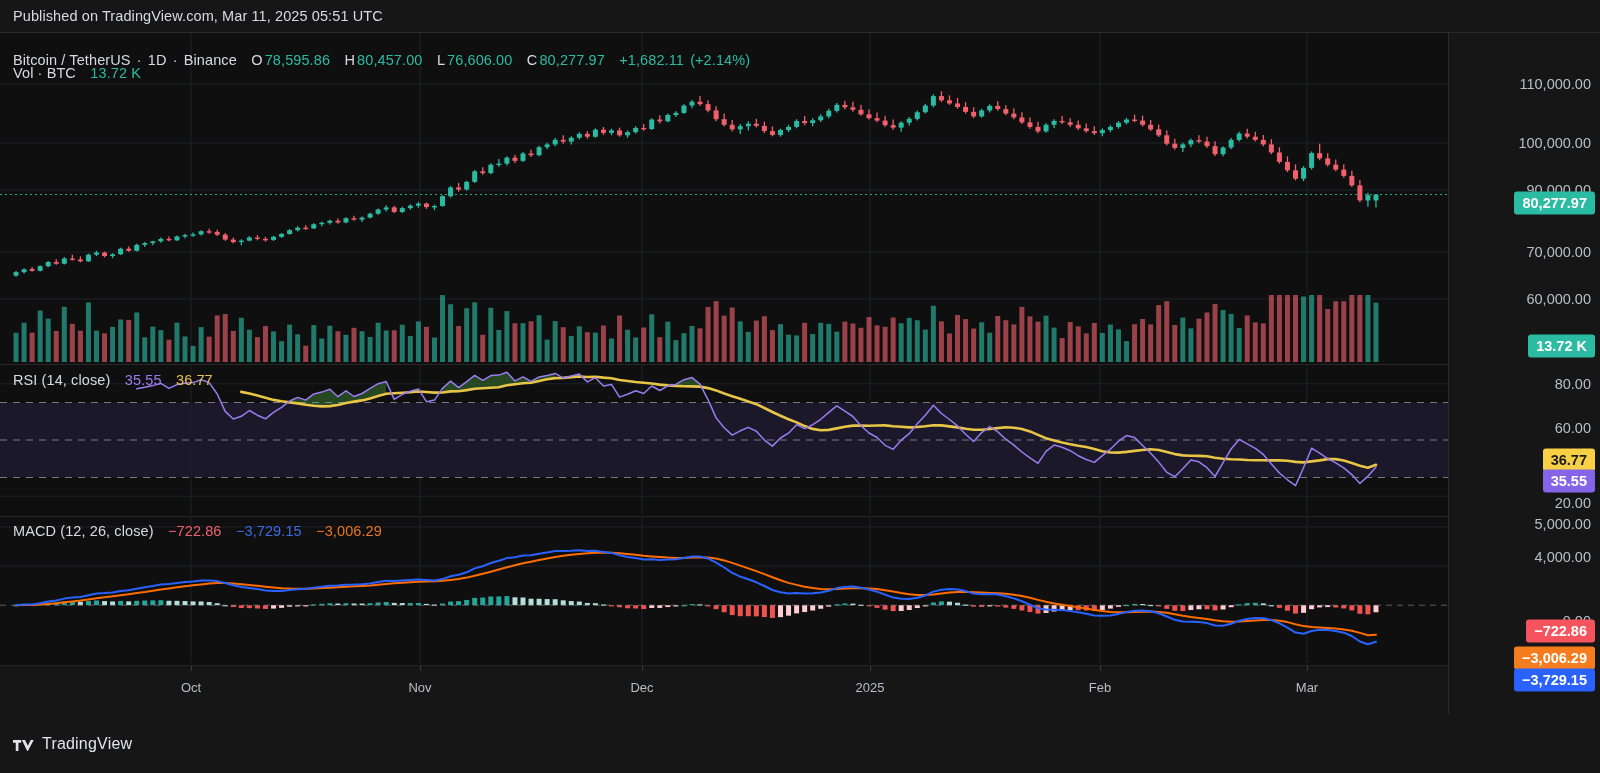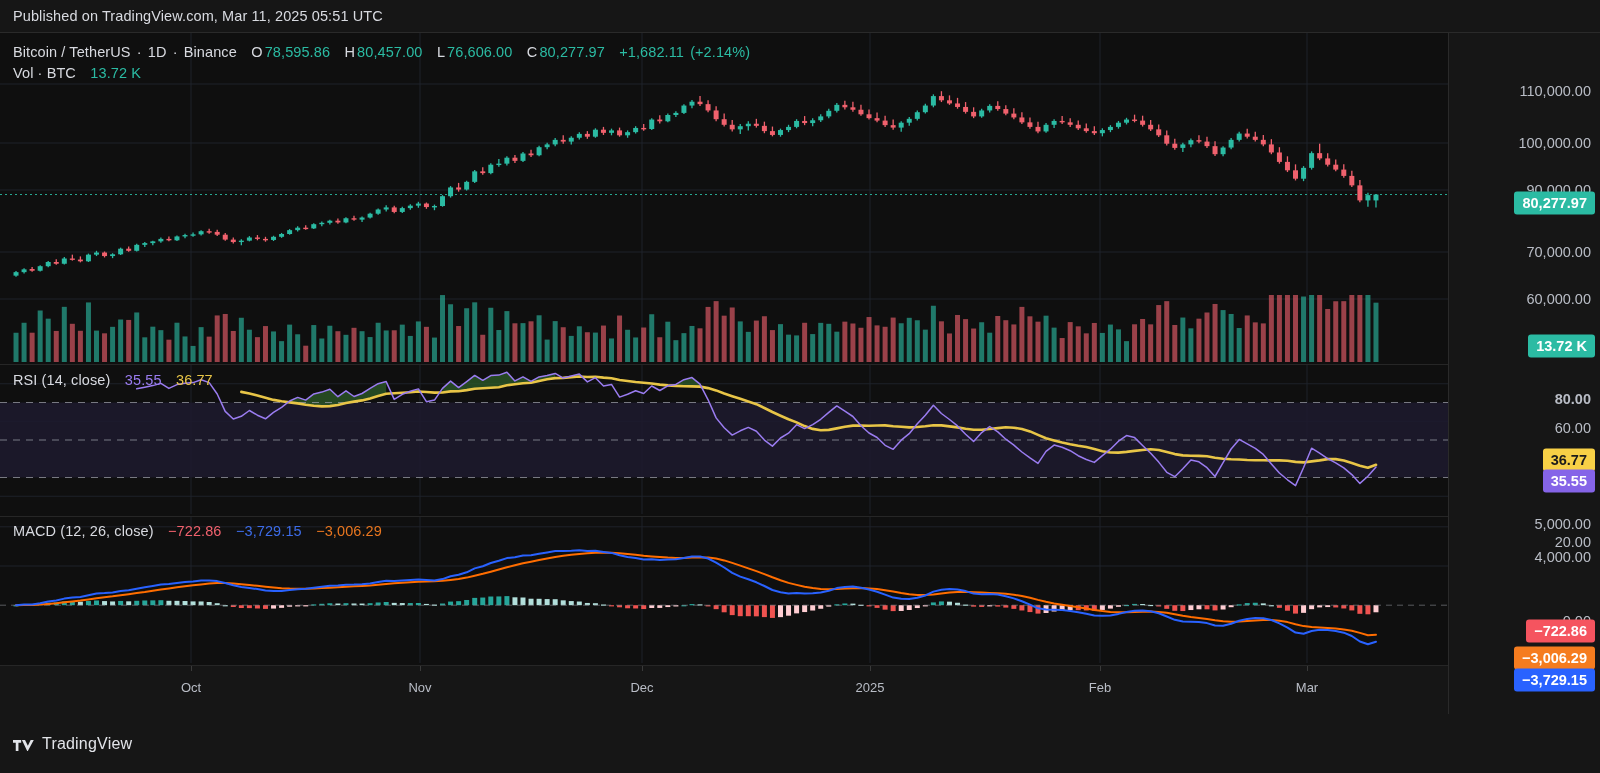--- a/index.html
+++ b/index.html
@@ -53,21 +53,21 @@
   .legend .lbl { color:#d8dae0; }
   .legend .up   { color:#2bbba3; }
   .legend .ohlc-k { color:#d8dae0; }
   .legend .vio { color:#9a7cf0; }
   .legend .yel { color:#e8c547; }
   .legend .blu { color:#3d6ce8; }
   .legend .org { color:#e8761f; }
   .legend .red { color:#f0616d; }
   .legend span { margin-right:2px; }
 
-  #legend-price { top:11px; }
+  #legend-price { top:19px; }
   #legend-vol   { top:32px; }
   #legend-rsi   { top:7px; }
   #legend-macd  { top:6px; }
 
   
   .ax-label {
     position:absolute; right:9px;
     font-size:14.5px; color:#b9bdc6; text-align:right;
     transform:translateY(-50%); white-space:nowrap;
   }
@@ -903,31 +903,31 @@
           <div class="t-label" style="left: 870px;">2025</div>
           <div class="t-tick" style="left: 1100px;"></div>
           <div class="t-label" style="left: 1100px;">Feb</div>
           <div class="t-tick" style="left: 1307px;"></div>
           <div class="t-label" style="left: 1307px;">Mar</div>
         </div>
 
     </div>
 
     <div class="price-axis">
-        <div class="ax-label" style="top: 58px;">110,000.00</div>
+        <div class="ax-label" style="top: 51px;">110,000.00</div>
         <div class="ax-label" style="top: 110px;">100,000.00</div>
         <div class="ax-label" style="top: 157px;">90,000.00</div>
         <div class="ax-label" style="top: 219px;">70,000.00</div>
         <div class="ax-label" style="top: 266px;">60,000.00</div>
         <div class="ax-label" style="top: 313px;">0.00</div>
         <div class="ax-badge teal" style="top: 170px;">80,277.97</div>
         <div class="ax-badge teal" style="top: 313px;">13.72 K</div>
-        <div class="ax-label" style="top: 366px; font-weight: bold;">80.00</div>
+        <div class="ax-label" style="top: 351px;">80.00</div>
         <div class="ax-label" style="top: 395px;">60.00</div>
-        <div class="ax-label" style="top: 509px;">20.00</div>
+        <div class="ax-label" style="top: 470px;">20.00</div>
         <div class="ax-badge yellow" style="top: 427px;">36.77</div>
         <div class="ax-badge violet" style="top: 448px;">35.55</div>
         <div class="ax-label" style="top: 491px;">5,000.00</div>
         <div class="ax-label" style="top: 524px;">4,000.00</div>
         <div class="ax-label" style="top: 588px;">0.00</div>
         <div class="ax-badge red" style="top: 598px;">−722.86</div>
         <div class="ax-badge orange" style="top: 625px;">−3,006.29</div>
         <div class="ax-badge blue" style="top: 647px;">−3,729.15</div>
       </div>
 

